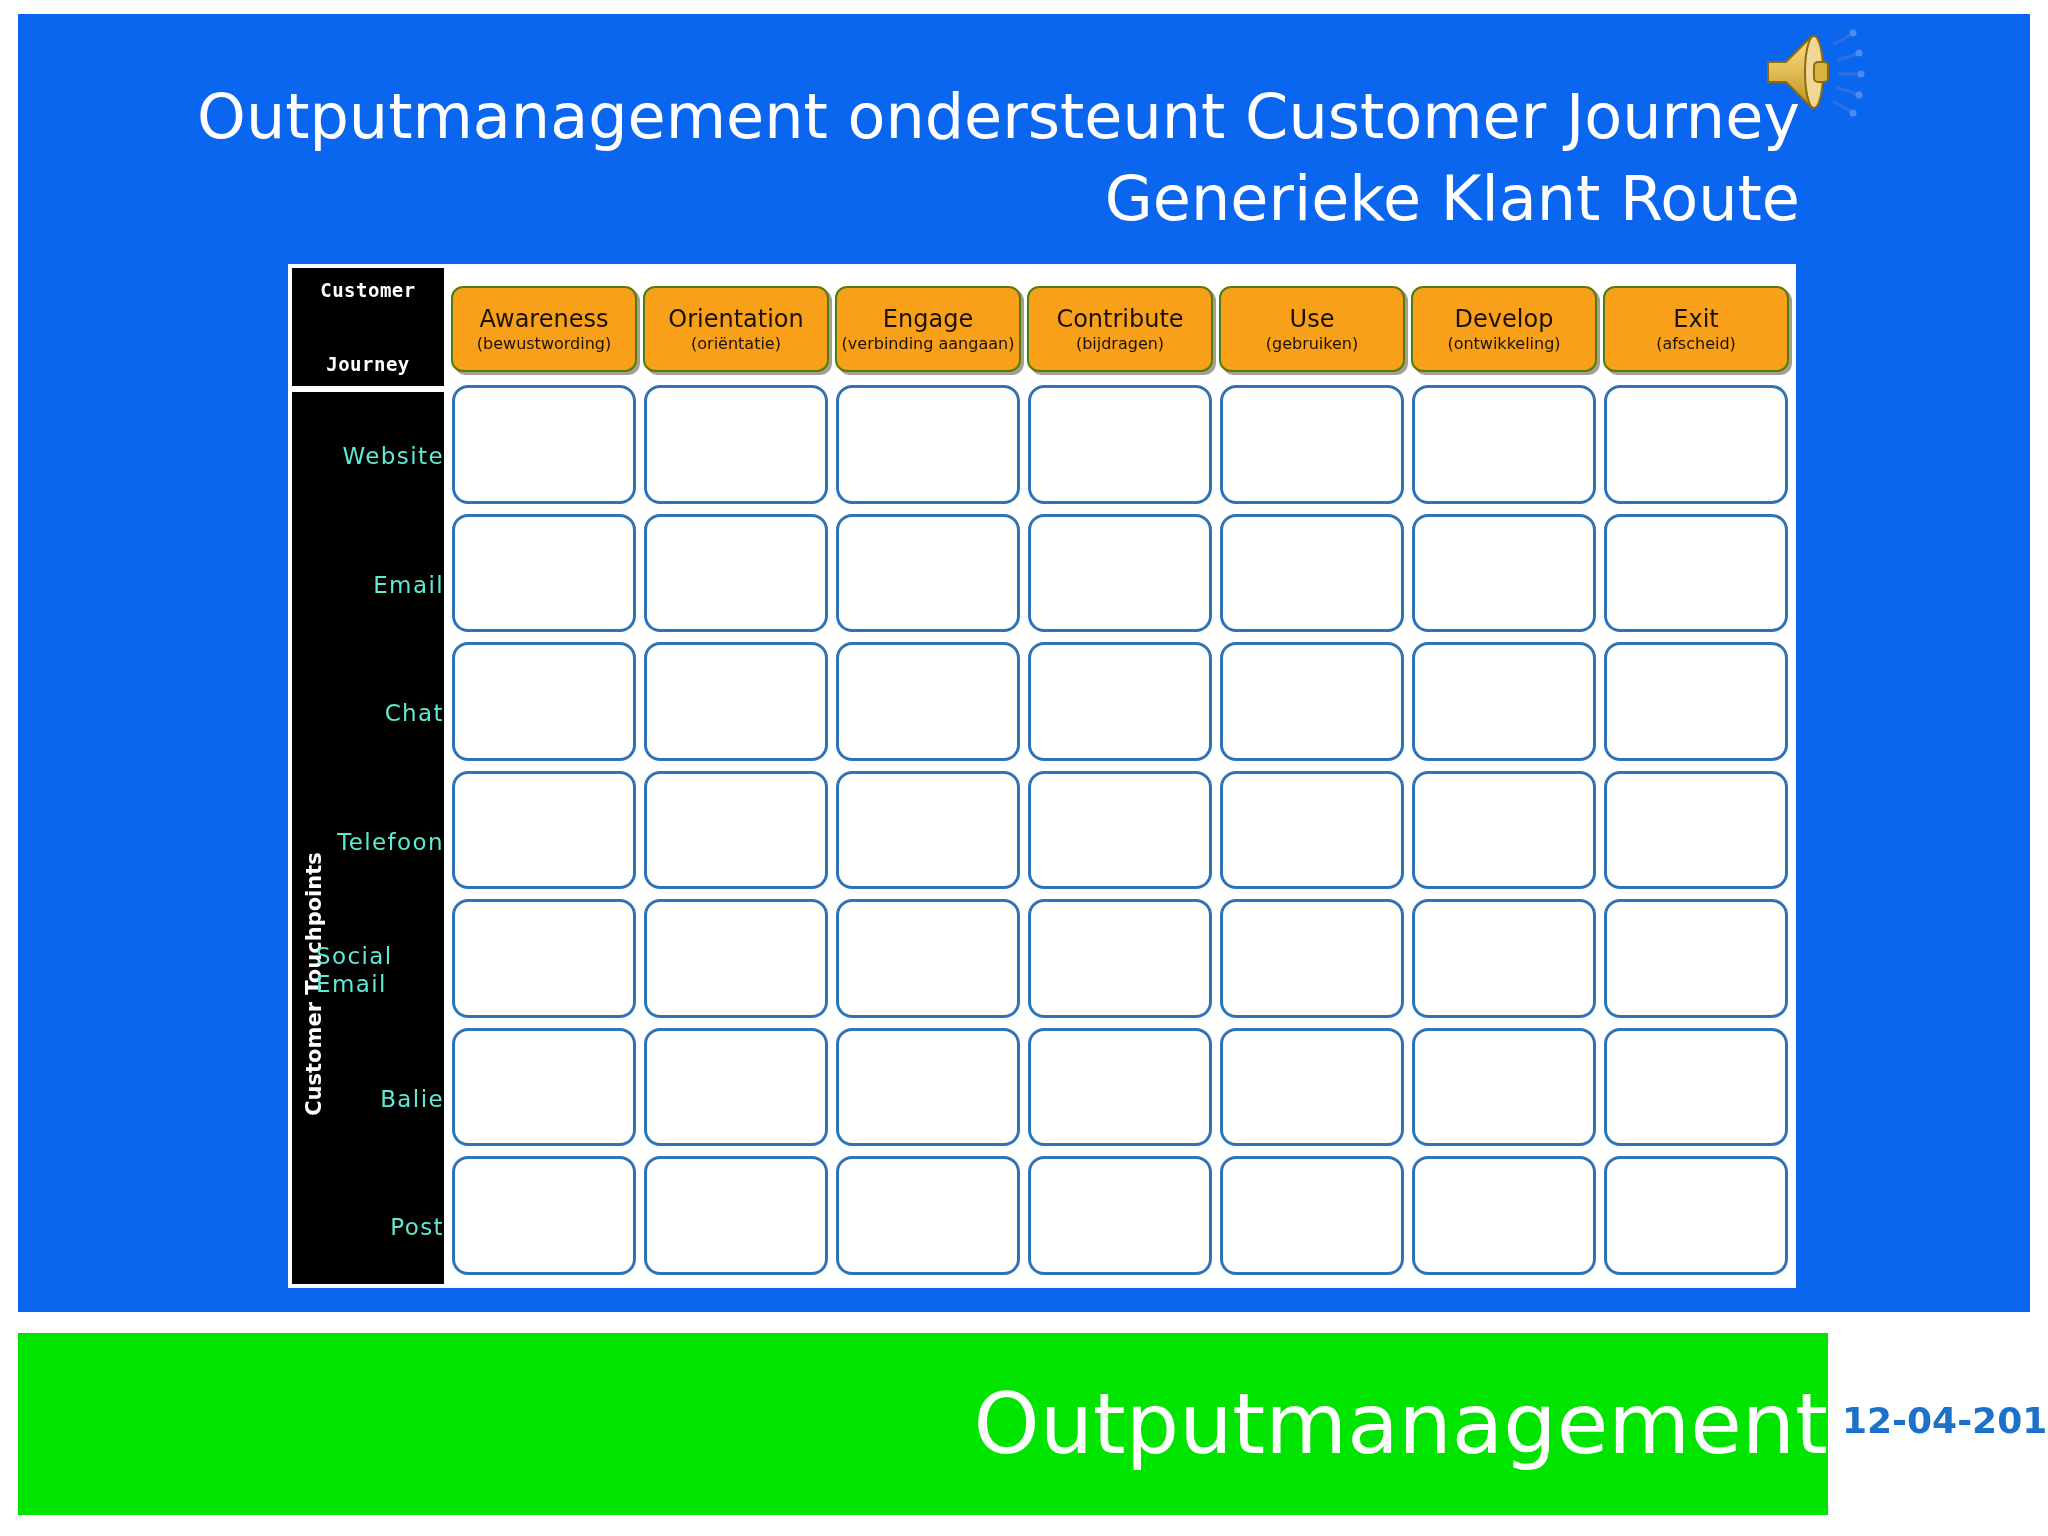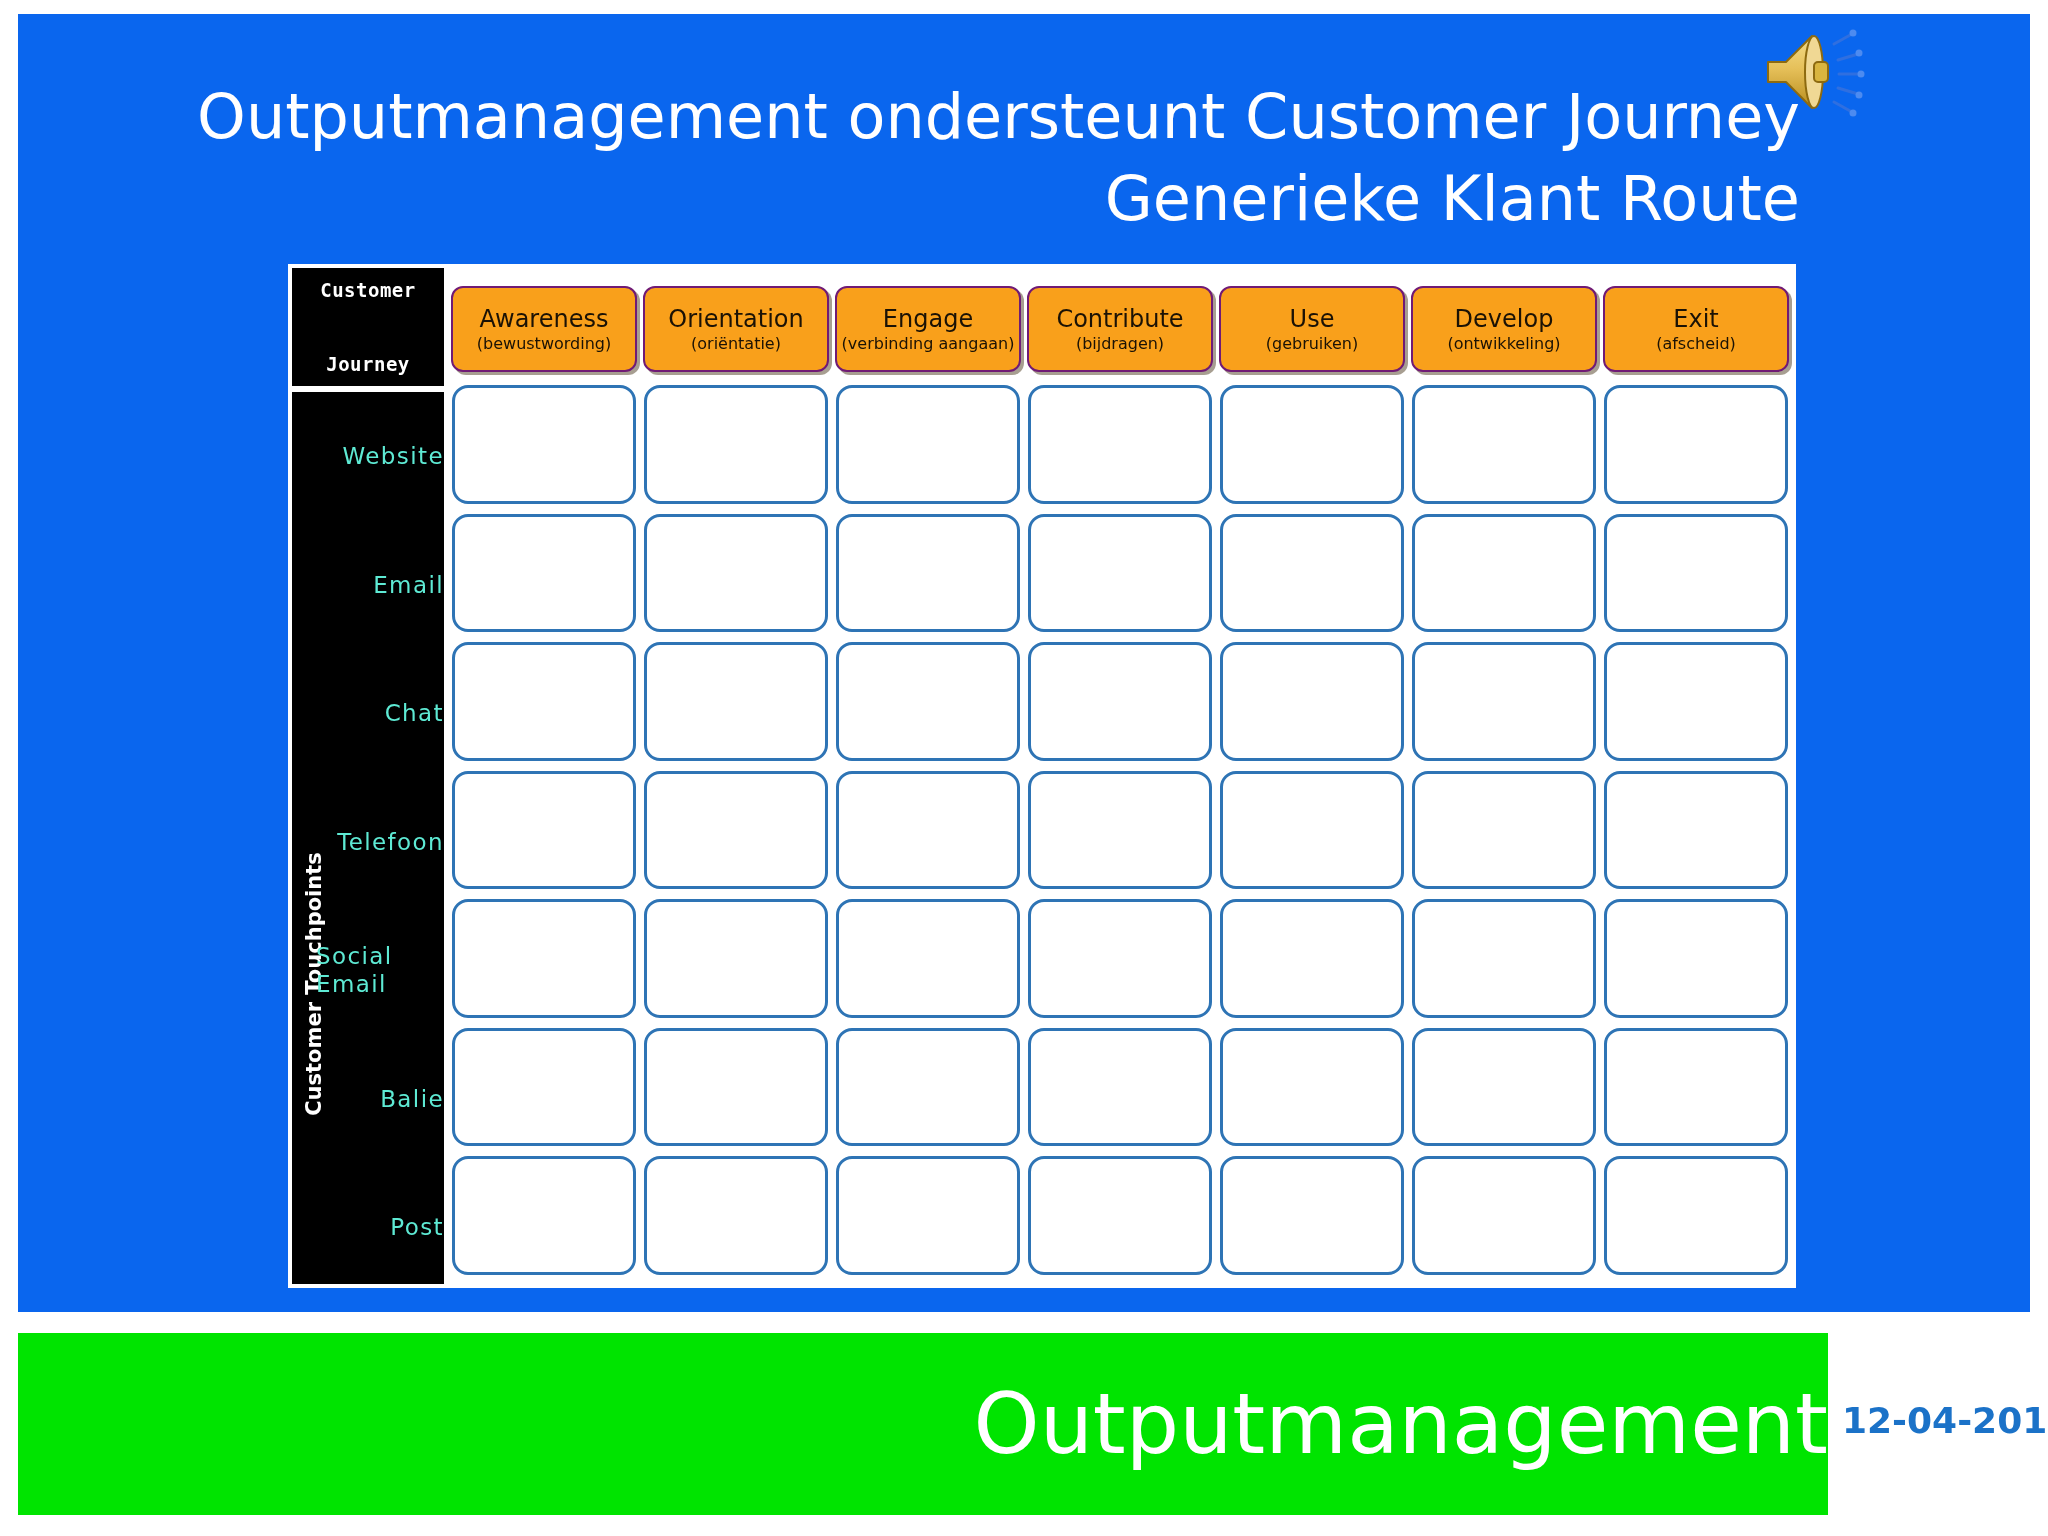--- a/index.html
+++ b/index.html
@@ -147,21 +147,21 @@
     left: 0;
     top: 18px;
     width: 1344px;
     height: 86px;
     display: flex;
   }
   .hdr-cell {
     flex: 1 1 0;
     margin: 0 3px;
     background: #f9a01b;
-    border: 2px solid #701a75;
+    border: 2px solid #4d7c0f;
     border-radius: 12px;
     box-shadow: 3px 3px 0 rgba(60,40,10,0.45);
     display: flex;
     flex-direction: column;
     align-items: center;
     justify-content: center;
     overflow: hidden;
   }
   .hdr-en {
     font-family: "DejaVu Sans", sans-serif;

